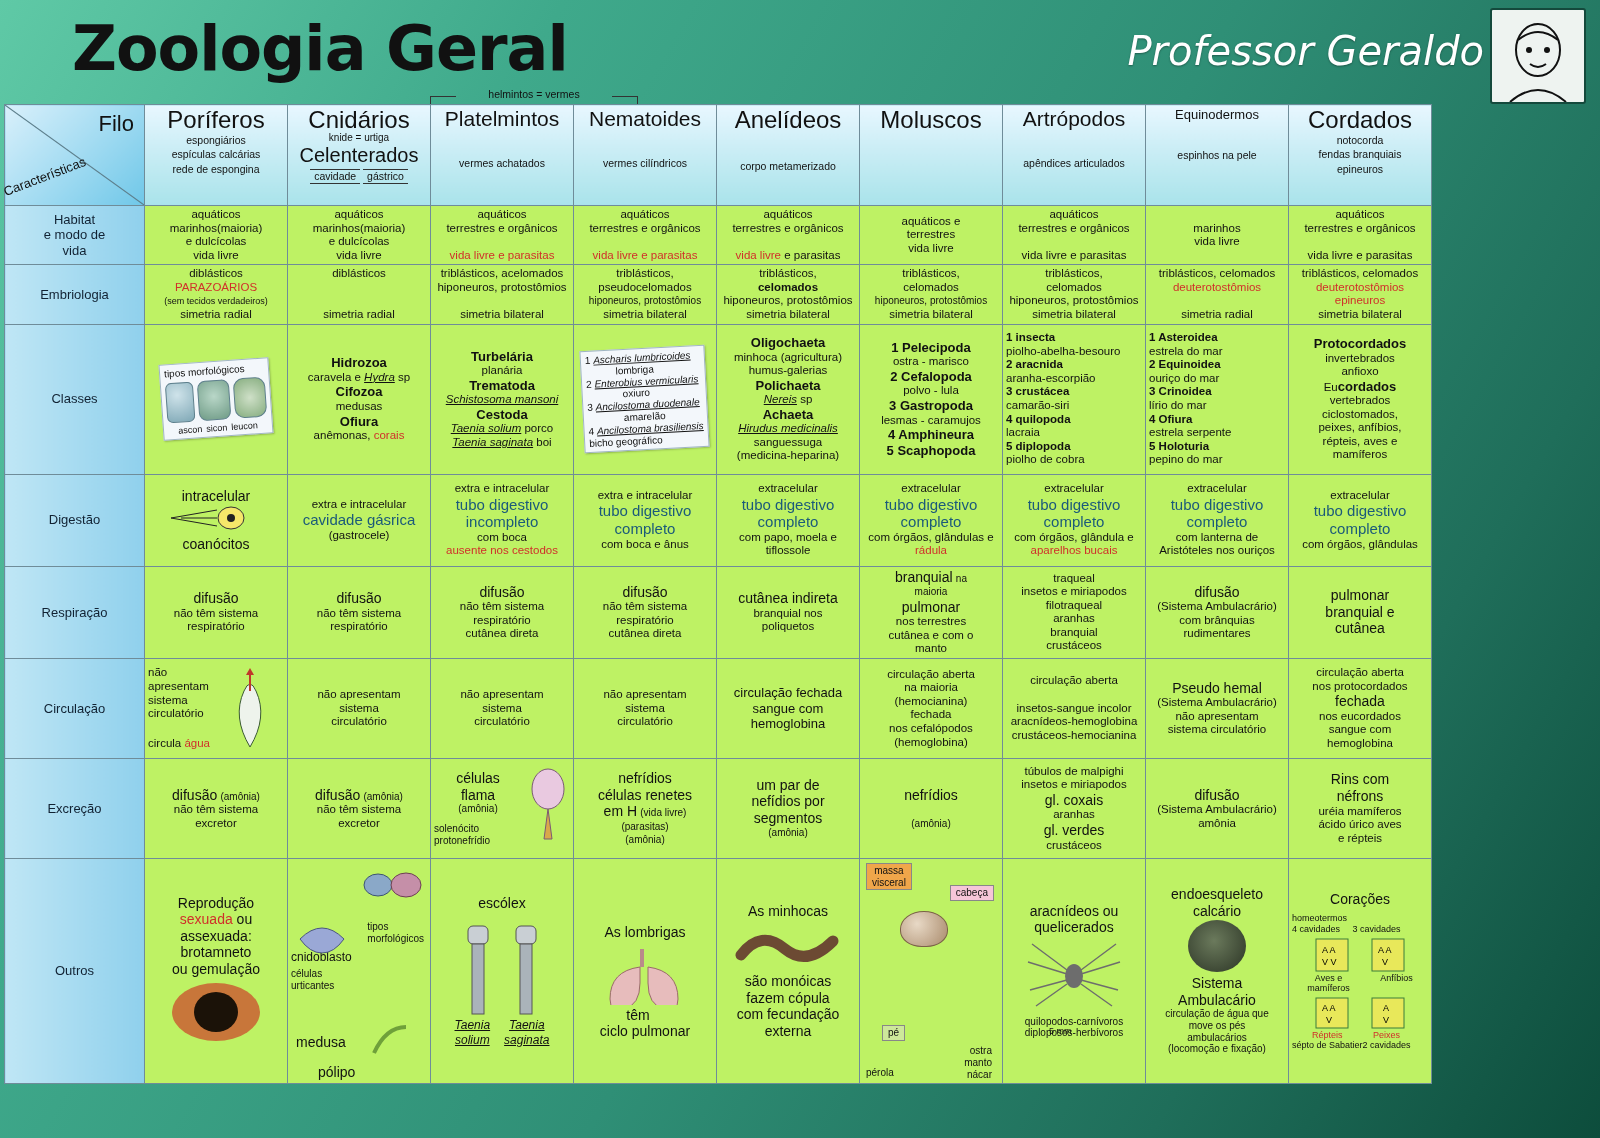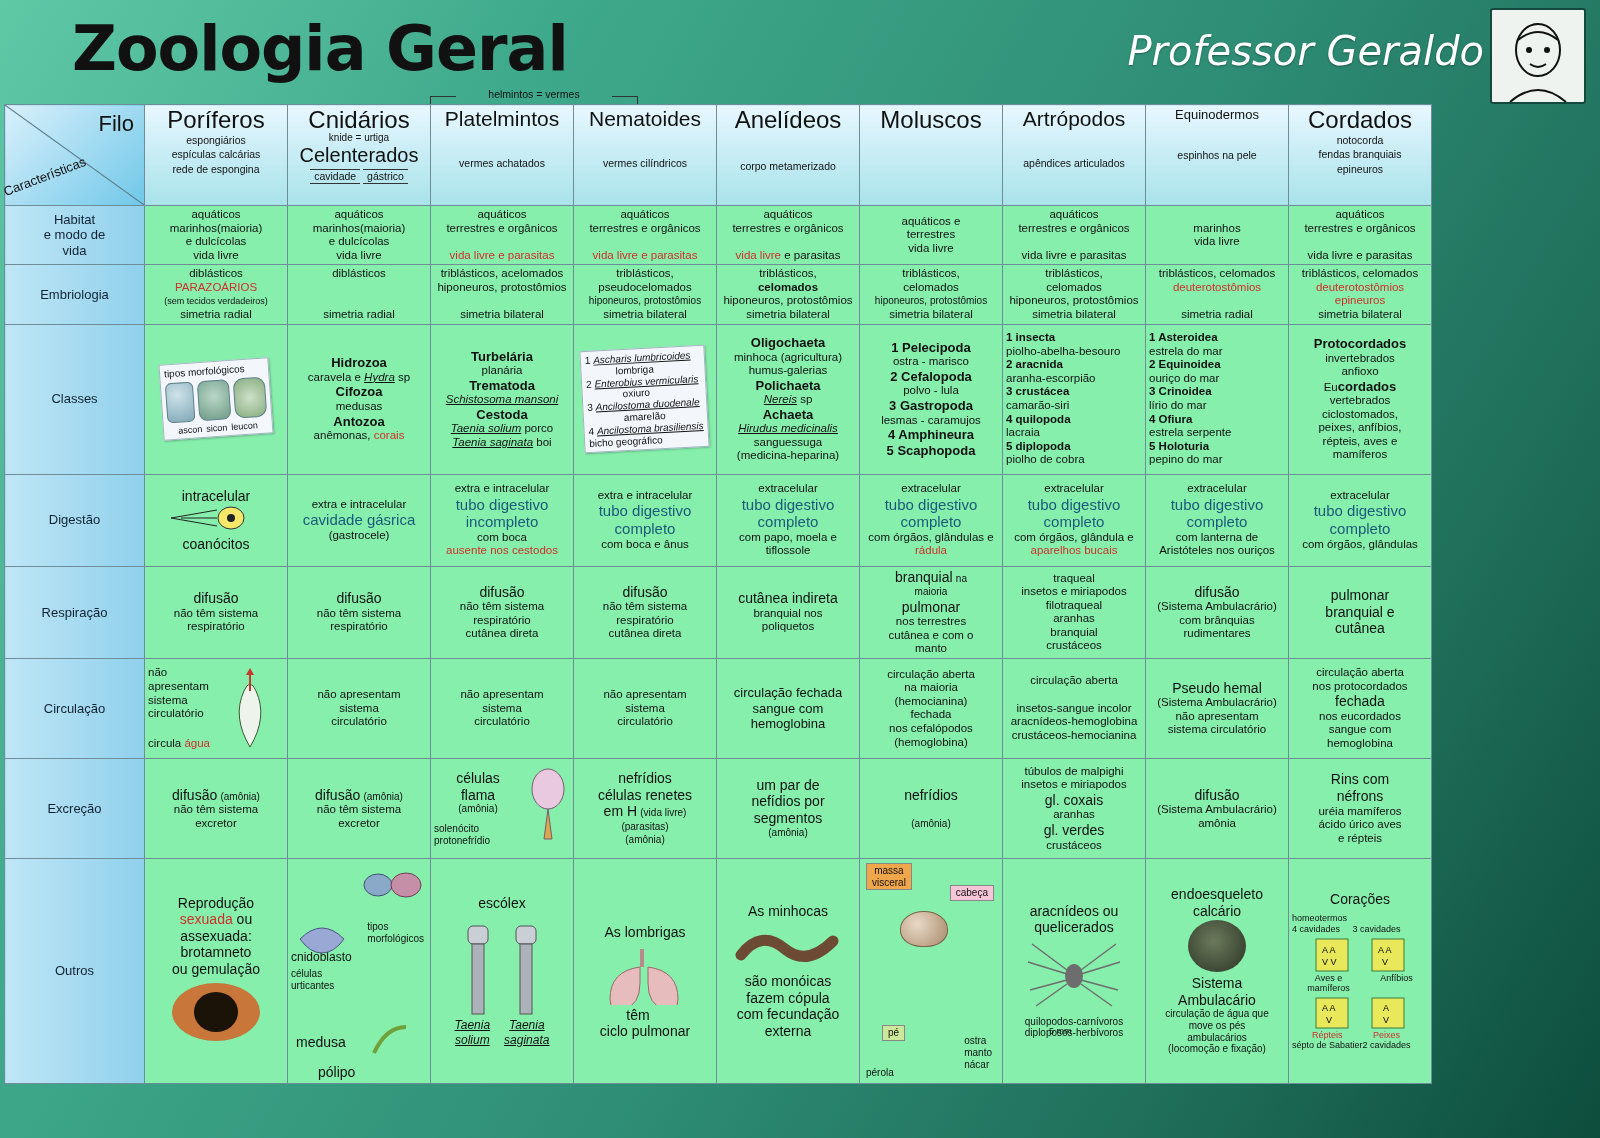--- a/index.html
+++ b/index.html
@@ -29,21 +29,21 @@
     border:2px solid #14493c;border-radius:3px;background:#eef3f0;
     overflow:hidden;
   }
 
   
   table{
     position:absolute;left:4px;top:104px;
     border-collapse:collapse;
     table-layout:fixed;
     width:1424px;
-    background:#86efac;
+    background:#bef264;
   }
   td,th{
     border:1px solid #6f8c99;
     vertical-align:middle;
     text-align:center;
     font-size:11.5px;
     color:#111;
     padding:2px 3px;
     line-height:1.18;
     position:relative;
@@ -262,21 +262,21 @@
           <div class="cellflex tiny">
             <span>ascon</span>
             <span>sicon</span>
             <span>leucon</span>
           </div>
         </div>
       </td>
       <td>
         <span class="b mid">Hidrozoa</span><br>caravela e <span class="i u">Hydra</span> sp<br>
         <span class="b mid">Cifozoa</span><br>medusas<br>
-        <span class="b mid">Antozoa</span><br>anêmonas, <span class="red">corais</span>
+        <span class="b mid">Ofiura</span><br>anêmonas, <span class="red">corais</span>
       </td>
       <td>
         <span class="b mid">Turbelária</span><br>planária<br>
         <span class="b mid">Trematoda</span><br><span class="i u">Schistosoma mansoni</span><br>
         <span class="b mid">Cestoda</span><br><span class="i u">Taenia solium</span> porco<br><span class="i u">Taenia saginata</span> boi
       </td>
       <td>
         <div class="notecard rot-3" style="font-size:10px">
           <div><span>1</span> <span class="i u">Ascharis lumbricoides</span><br><span style="margin-left:30px">lombriga</span></div>
           <div><span>2</span> <span class="i u">Enterobius vermicularis</span><br><span style="margin-left:36px">oxiuro</span></div>
@@ -492,21 +492,21 @@
         </svg>
         <div class="lead">são monóicas<br>fazem cópula<br>com fecundação<br>externa</div>
       </td>
 
       <td>
         <div style="position:absolute;left:6px;top:4px"><span class="chip orange">massa<br>visceral</span></div>
         <div style="position:absolute;right:8px;top:26px"><span class="chip pink">cabeça</span></div>
         <span class="snail" style="position:absolute;left:40px;top:52px"></span>
         <div style="position:absolute;left:22px;bottom:42px"><span class="chip green">pé</span></div>
         <div class="small" style="position:absolute;left:6px;bottom:4px">pérola</div>
-        <div class="small" style="position:absolute;right:10px;bottom:12px;text-align:left">ostra<br>manto<br>nácar</div>
+        <div class="small" style="position:absolute;right:10px;bottom:2px;text-align:right">ostra<br>manto<br>nácar</div>
       </td>
 
       <td>
         <div class="lead">aracnídeos ou<br>quelicerados</div>
         <svg width="104" height="80" style="display:block;margin:0 auto">
           <ellipse cx="52" cy="40" rx="9" ry="12" fill="#6d6d6d"></ellipse>
           <g stroke="#6d6d6d" stroke-width="1.4" fill="none">
             <path d="M45 34 L10 8 M45 38 L6 26 M45 44 L8 54 M45 48 L14 70"></path>
             <path d="M59 34 L94 8 M59 38 L98 26 M59 44 L96 54 M59 48 L90 70"></path>
           </g>

